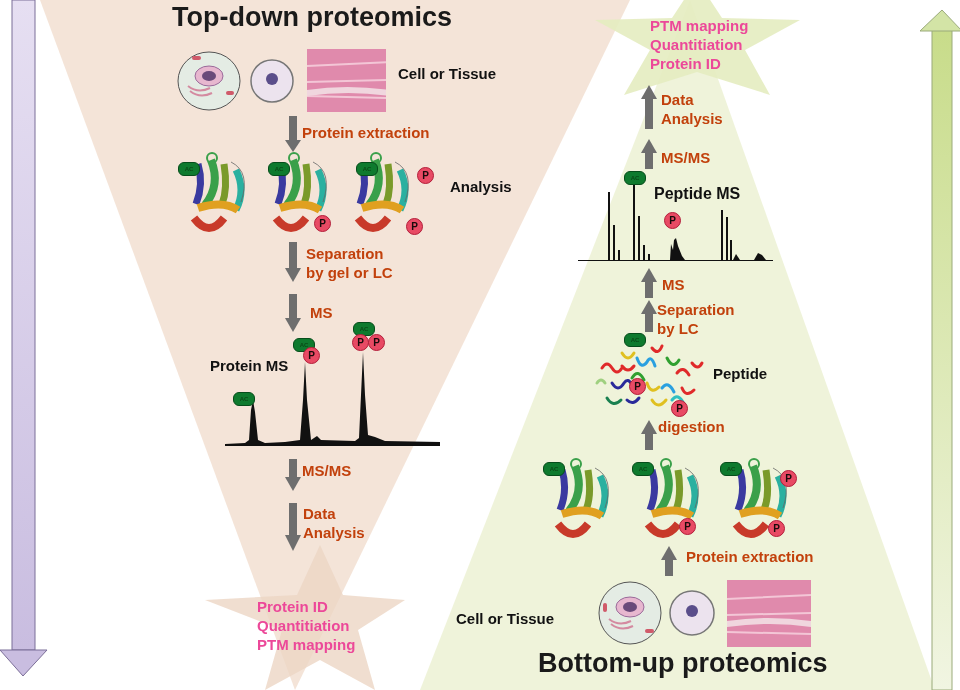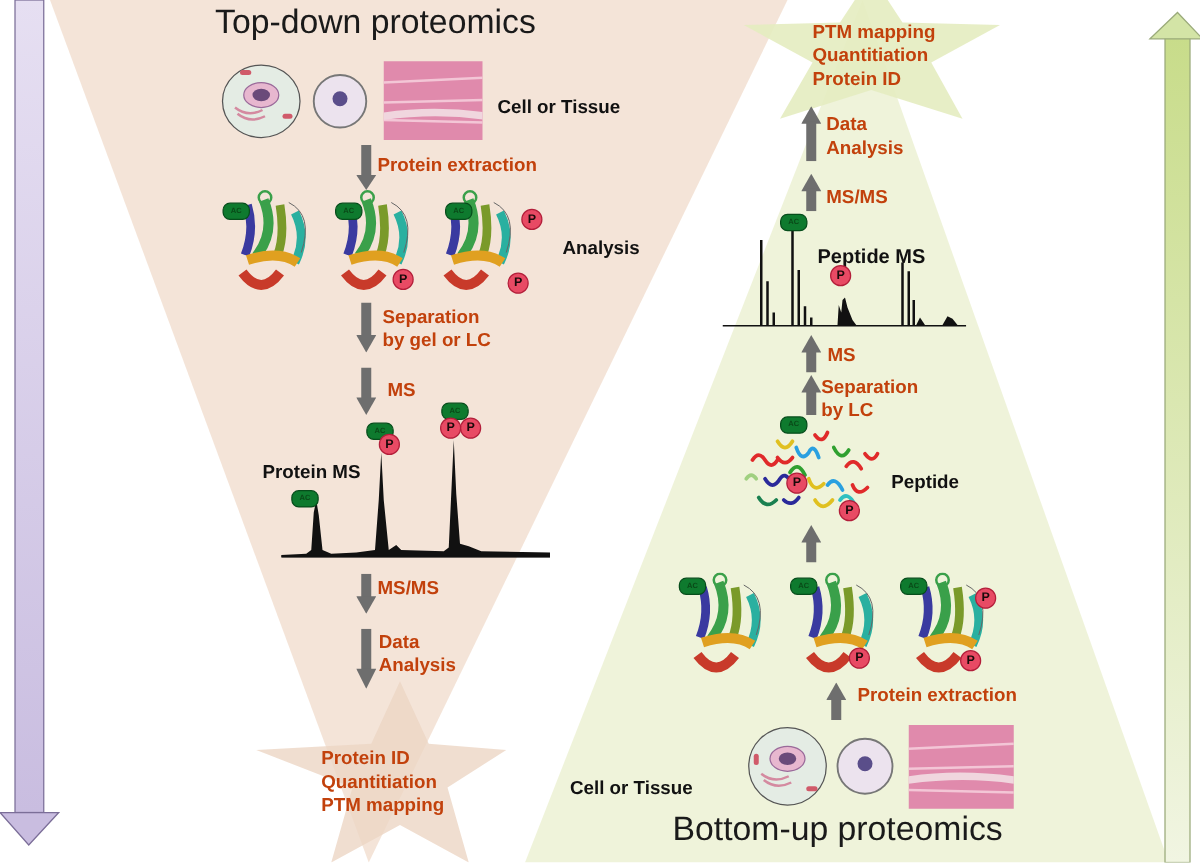--- a/index.html
+++ b/index.html
@@ -1,22 +1,22 @@
 <!DOCTYPE html>
 <html><head>
 <meta charset="utf-8">
 <style>
   html, body { margin:0; padding:0; }
   body { width:960px; height:690px; position:relative; overflow:hidden; background:#ffffff; font-family:"Liberation Sans", sans-serif; }
   .abs { position:absolute; }
   svg.bg { position:absolute; left:0; top:0; }
-  .title { font-weight:normal; font-size:27px; color:#1a1a1a; white-space:nowrap; }
-  .lbl-black { font-weight:bold; font-size:15px; color:#111; white-space:nowrap; line-height:19px;margin-top:12px; }
+  .title { font-weight:bold; font-size:27px; color:#1a1a1a; white-space:nowrap; }
+  .lbl-black { font-weight:bold; font-size:15px; color:#111; white-space:nowrap; line-height:19px; }
   .lbl-blue { font-weight:bold; font-size:15px; color:#c2410c; white-space:nowrap; line-height:19px; }
-  .res { font-weight:bold; font-size:15px; color:#c2410c; line-height:19px; white-space:nowrap; }
+  .res { font-weight:bold; font-size:15px; color:#ec4899; line-height:19px; white-space:nowrap; }
   .arrow { position:absolute; }
   .badge-ac { position:absolute; width:20px; height:12px; background:#0e7a2e; border-radius:6px; border:1px solid #064d1b; color:#0a4a18; font-size:6px; font-weight:bold; text-align:center; line-height:12px; }
   .badge-p { position:absolute; width:15px; height:15px; border-radius:50%; background:#e84a64; border:1px solid #b31e3a; color:#1a0a0a; font-size:10px; font-weight:bold; text-align:center; line-height:15px; }
 </style>
 </head>
 <body>
 
 <svg class="bg" width="960" height="690" viewBox="0 0 960 690">
   <defs>
     <linearGradient id="gPurple" x1="0" y1="0" x2="0" y2="1">
@@ -230,20 +230,21 @@
 <div class="badge-ac" style="left:624px; top:333px;">AC</div>
 <div class="badge-p" style="left:629px; top:378px;">P</div>
 <div class="badge-p" style="left:671px; top:400px;">P</div>
 <div class="abs lbl-black" style="left:713px; top:364px;">Peptide</div>
 
 <svg class="arrow" style="left:641px; top:420px;" width="16" height="30">
   <polygon points="0,14 16,14 8,0" fill="#6e6e6e"></polygon>
     <rect x="4" y="12" width="8" height="18" fill="#6e6e6e"></rect>
 </svg>
 <div class="abs lbl-blue" style="left:658px; top:417px;">
+  <div>digestion</div>
 </div>
 
 <svg class="abs" style="left:540px; top:458px;" width="260" height="90">
   <use href="#prot1" x="0" y="0"></use>
   <use href="#prot1" x="90" y="0"></use>
   <use href="#prot1" x="178" y="0"></use>
 </svg>
 <div class="badge-ac" style="left:543px; top:462px;">AC</div>
 <div class="badge-ac" style="left:632px; top:462px;">AC</div>
 <div class="badge-ac" style="left:720px; top:462px;">AC</div>

